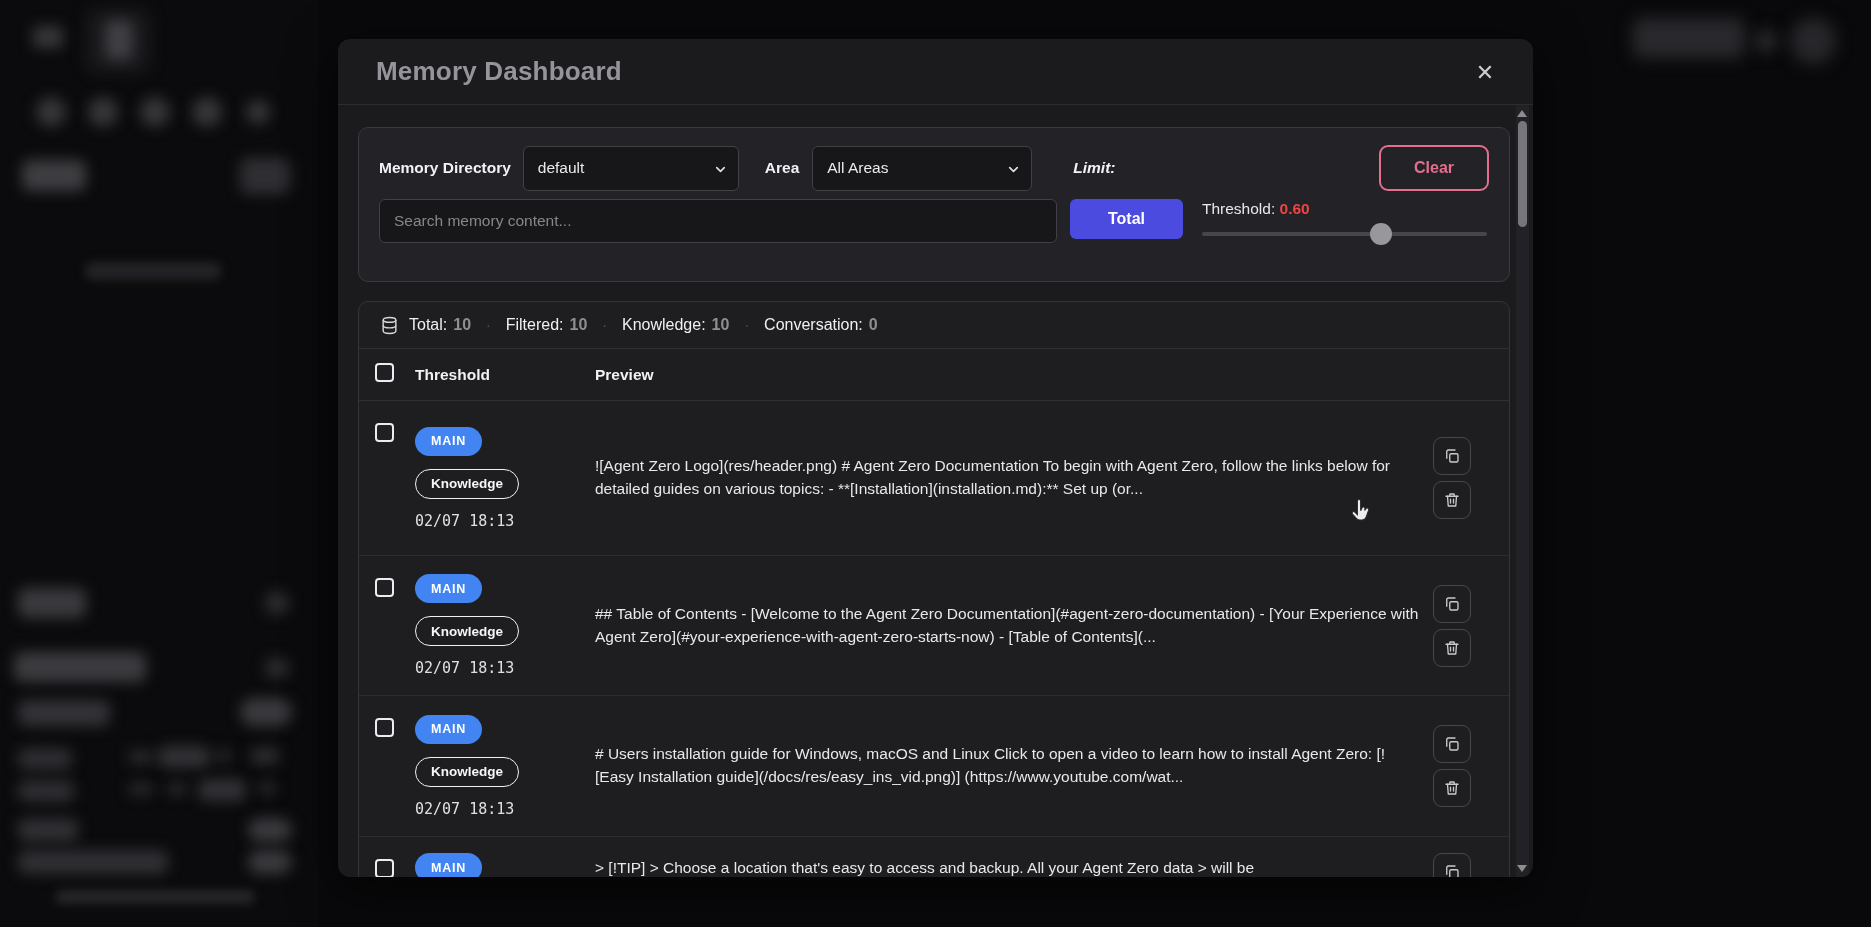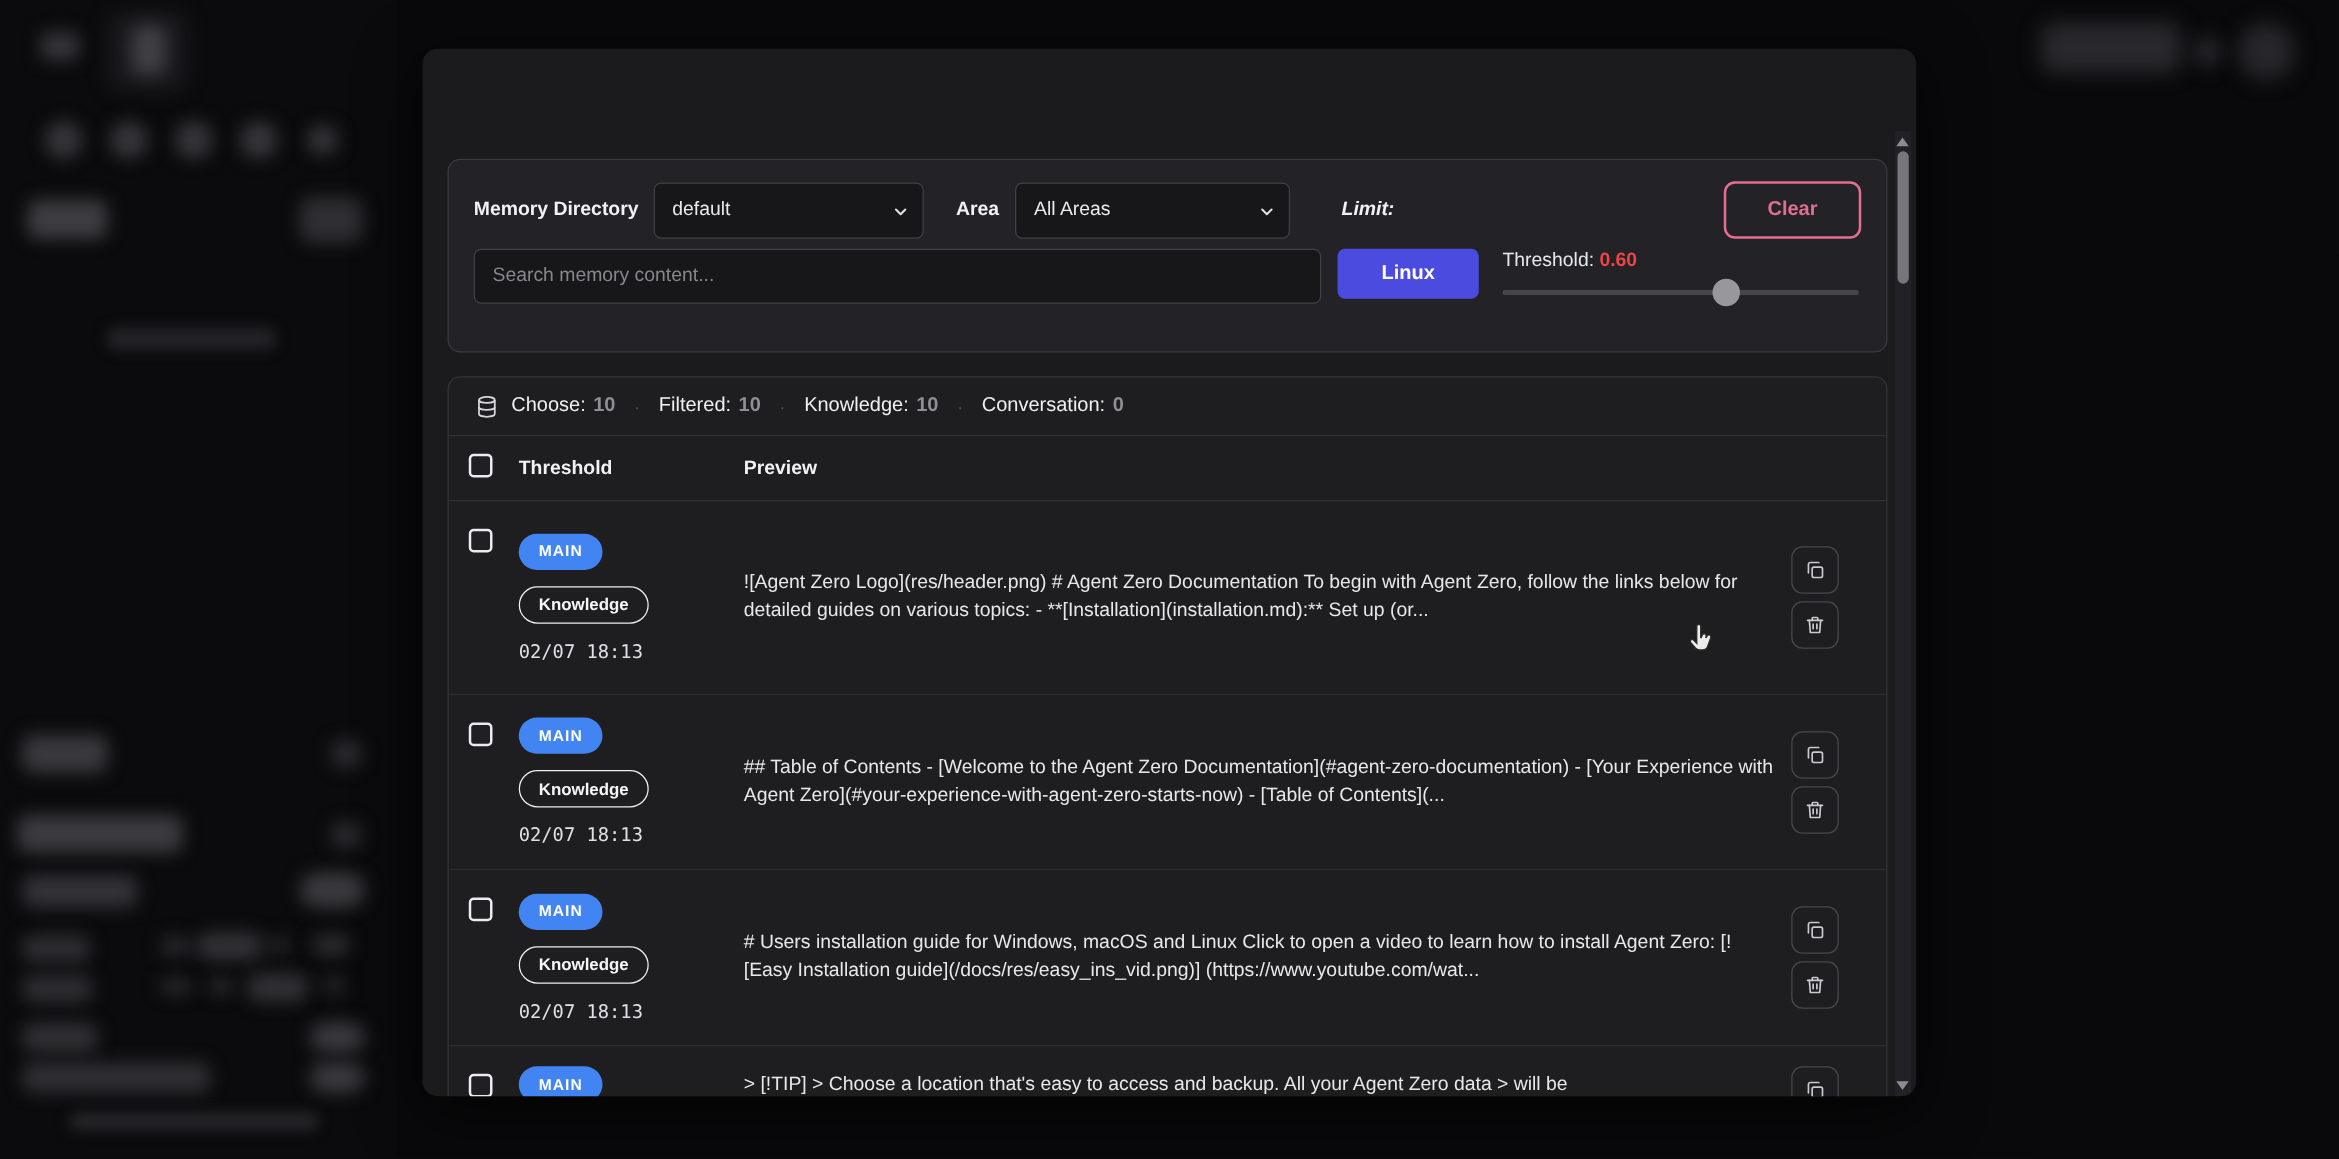--- a/index.html
+++ b/index.html
@@ -163,20 +163,24 @@
 </div>
 
 <div class="topbar-blobs">
   <div class="blob" style="left:1633px;top:18px;width:112px;height:40px;background:#29292d;"></div>
   <div class="blob circle" style="left:1755px;top:30px;width:22px;height:22px;background:#2c2c30;"></div>
   <div class="blob circle" style="left:1790px;top:18px;width:46px;height:46px;background:#27272b;"></div>
 </div>
 
 <div class="modal">
 
+  <div class="modal-header">
+    <div class="modal-title">Memory Dashboard</div>
+    <button class="close-btn">✕</button>
+  </div>
 
   <div class="filter-panel">
     <div class="filter-row">
       <span class="f-label">Memory Directory</span>
       <div class="select" style="width:216px;margin-left:12px;">
         <span>default</span>
         <span class="chev">
           <svg width="15" height="15" viewBox="0 0 24 24" fill="none" stroke="#e0e0e4" stroke-width="2.6" stroke-linecap="round" stroke-linejoin="round">
               <path d="M6 9l6 6 6-6"></path>
             </svg>
@@ -190,21 +194,21 @@
               <path d="M6 9l6 6 6-6"></path>
             </svg>
         </span>
       </div>
       <span class="f-label" style="margin-left:41px;font-style:italic;">Limit:</span>
       <button class="clear-btn">Clear</button>
     </div>
 
     <div class="search-row">
       <input class="text-input search-input" placeholder="Search memory content..." style="">
-      <button class="search-btn">Linux</button>
+      <button class="search-btn">Total</button>
       <div class="threshold">
         <div class="threshold-label">
           <span>Threshold:</span>
           <b>0.60</b>
         </div>
         <div class="slider-track">
           <div class="slider-thumb" style="left: 59%;"></div>
         </div>
       </div>
     </div>
@@ -213,21 +217,21 @@
   <div class="results-panel">
 
     <div class="stats-bar">
       <span class="db-icon">
         <svg width="19" height="19" viewBox="0 0 24 24" fill="none" stroke="#d6d6da" stroke-width="1.8">
             <ellipse cx="12" cy="5" rx="8" ry="3"></ellipse>
             <path d="M4 5v7c0 1.7 3.6 3 8 3s8-1.3 8-3V5"></path>
             <path d="M4 12v7c0 1.7 3.6 3 8 3s8-1.3 8-3v-7"></path>
           </svg>
       </span>
-      <span class="stat-label">Choose:</span>
+      <span class="stat-label">Total:</span>
       <span class="stat-value">10</span>
       <span class="stat-sep">·</span>
       <span class="stat-label">Filtered:</span>
       <span class="stat-value">10</span>
       <span class="stat-sep">·</span>
       <span class="stat-label">Knowledge:</span>
       <span class="stat-value">10</span>
       <span class="stat-sep">·</span>
       <span class="stat-label">Conversation:</span>
       <span class="stat-value">0</span>

